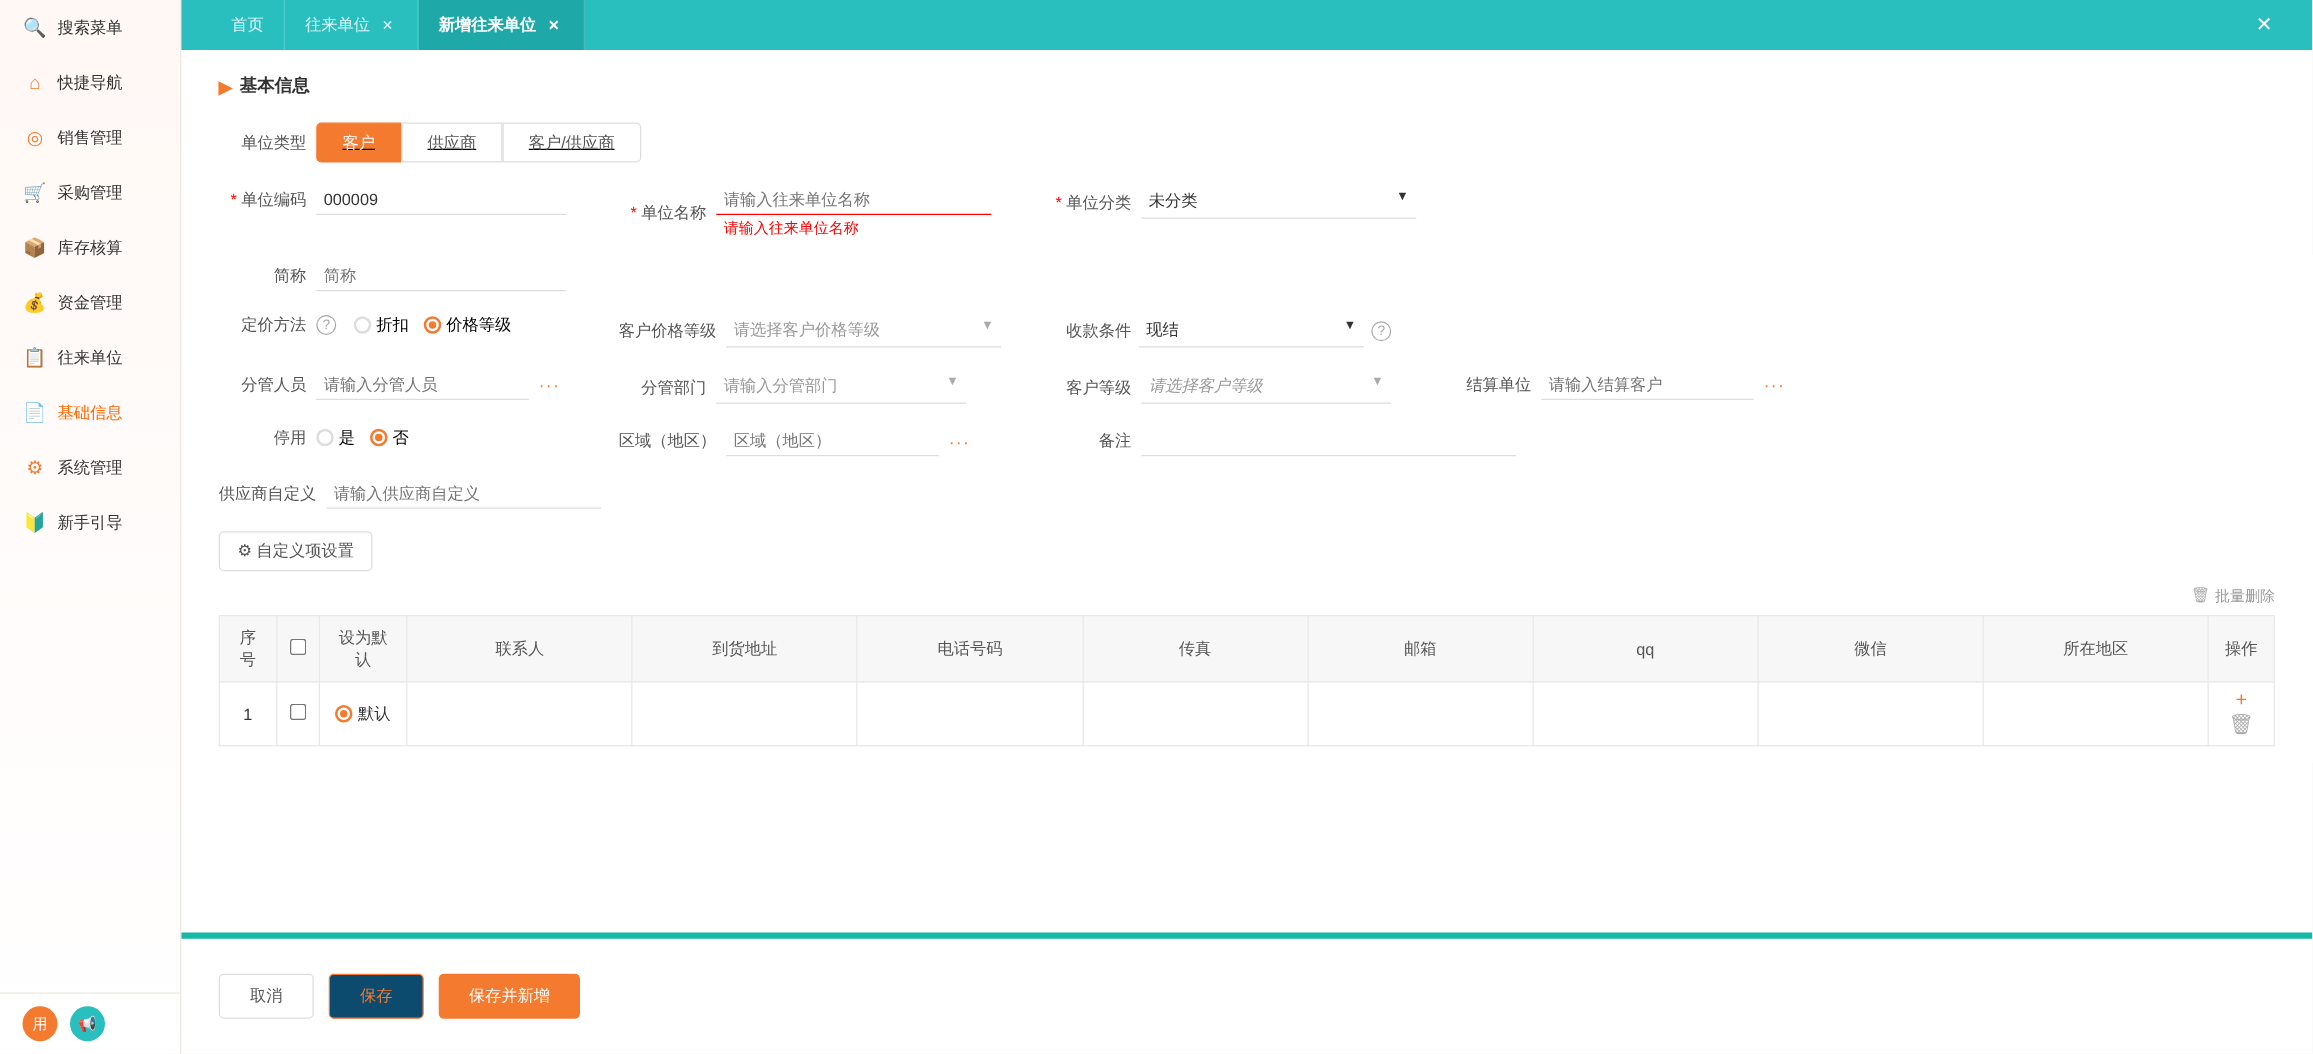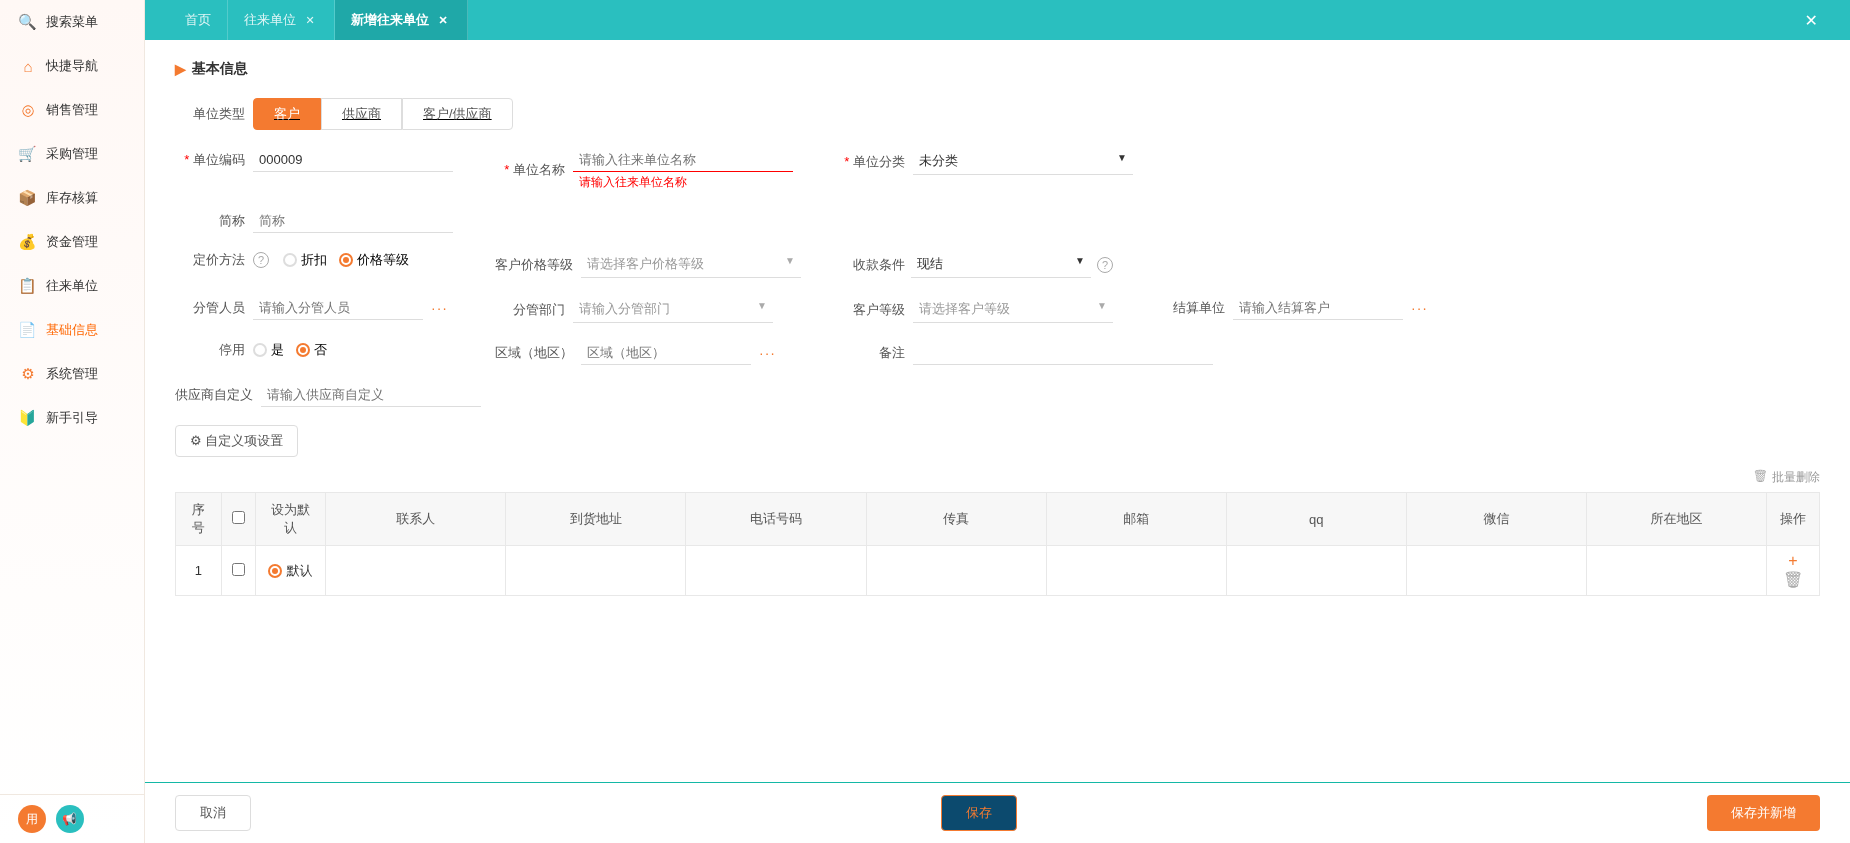--- a/index.html
+++ b/index.html
@@ -277,24 +277,24 @@
       justify-content: flex-end;
       margin-bottom: 6px;
       color: #999;
       font-size: 12px;
       cursor: pointer;
     }
 
     
     .footer {
       background: #fff;
-      border-top: 1px solid #14b8a6;
-      padding: 12px 30px;
-      display: flex;
-      justify-content: space-between;
+      border-top: 5px solid #14b8a6;
+      padding: 28px 30px;
+      display: flex;
+      justify-content: flex-start;
       gap: 12px;
     }
     .btn-cancel {
       padding: 8px 24px;
       border: 1px solid #ddd;
       background: white;
       border-radius: 4px;
       cursor: pointer;
       font-size: 13px;
       color: #555;
@@ -497,21 +497,21 @@
       </div>
       <div class="form-field" style="flex: 0 0 340px;">
         <span class="form-label">分管部门</span>
         <div class="form-select" style="width:200px;">
           <span style="color:#999;">请输入分管部门</span>
           <span class="arrow">▼</span>
         </div>
       </div>
       <div class="form-field" style="flex: 0 0 320px;">
         <span class="form-label">客户等级</span>
-        <div class="form-select" style="width:200px;">
+        <div class="form-select" style="width:200px;font-style:italic;">
           <span style="color:#999;">请选择客户等级</span>
           <span class="arrow">▼</span>
         </div>
       </div>
       <div class="form-field" style="flex: 1;">
         <span class="form-label">结算单位</span>
         <input class="form-input" type="text" placeholder="请输入结算客户" style="width: 170px;">
         <span class="more-btn">···</span>
       </div>
     </div>

